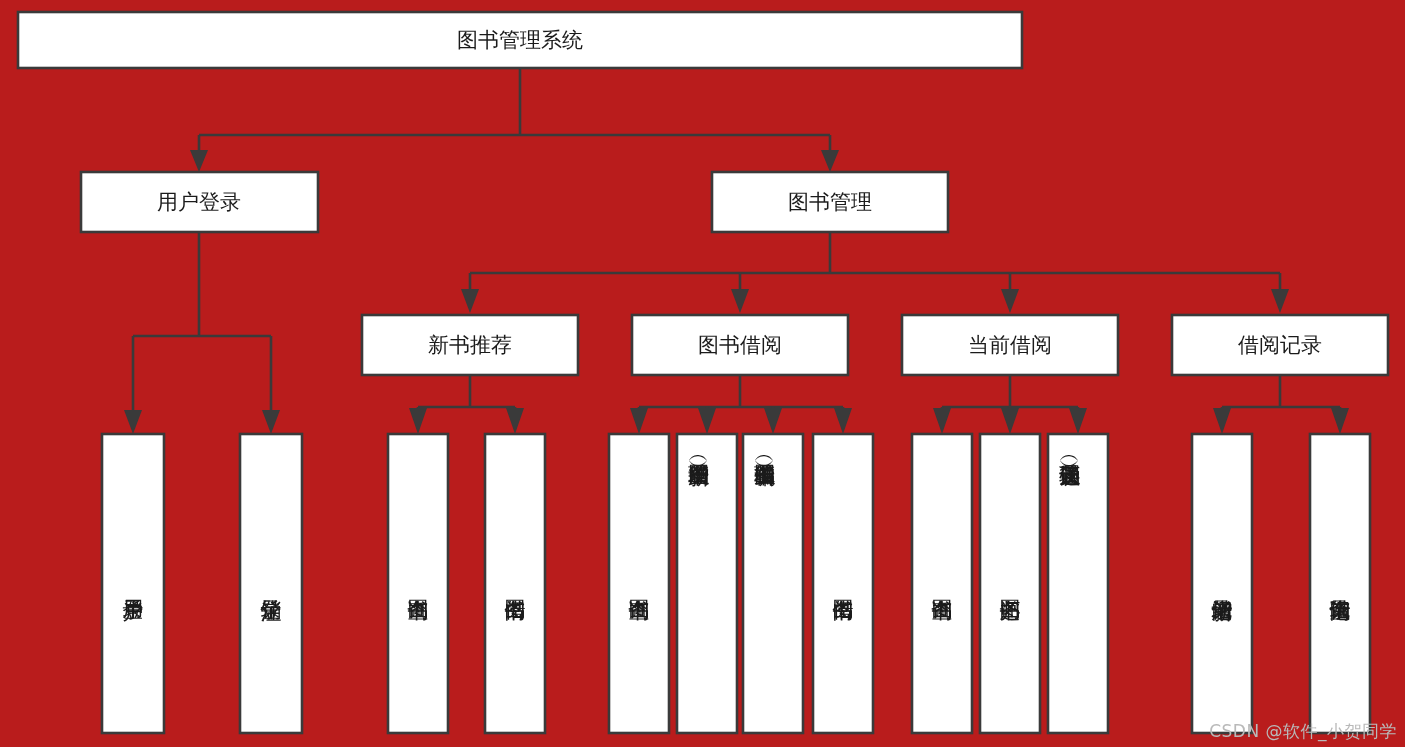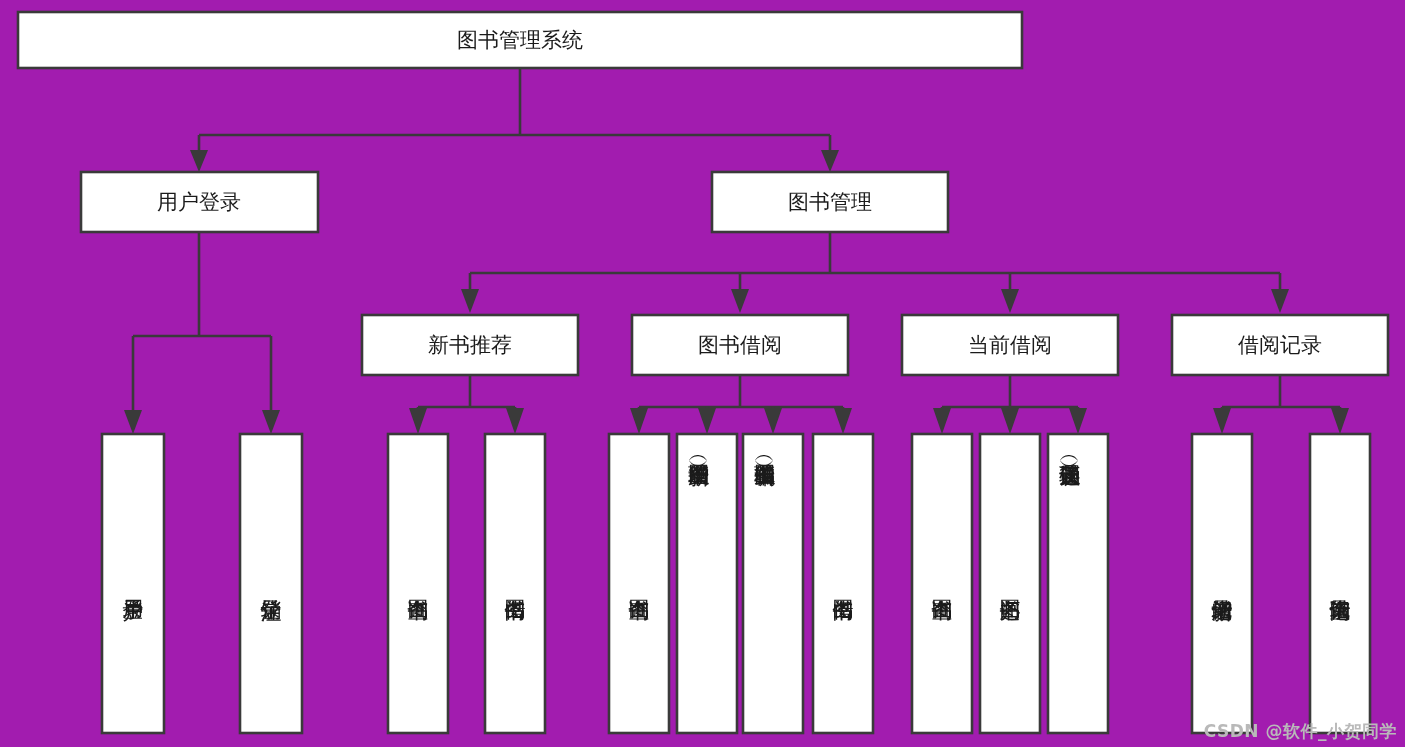--- a/index.html
+++ b/index.html
@@ -8,21 +8,21 @@
     padding: 0;
     background: #ffffff;
   }
   body {
     font-family: "DejaVu Sans", "Liberation Sans", sans-serif;
   }
   #diagram-root {
     position: relative;
     width: 1405px;
     height: 747px;
-    background: #a21caf;
+    background: #b91c1c;
     overflow: hidden;
   }
   svg#tree-svg {
     position: absolute;
     left: 0;
     top: 0;
     width: 1405px;
     height: 747px;
   }
   .node-box {
@@ -56,21 +56,20 @@
   .watermark-text {
     position: absolute;
     right: 8px;
     bottom: 4px;
     font-family: "DejaVu Sans", "Liberation Sans", sans-serif;
     font-size: 17px;
     color: #b9b9b9;
     white-space: nowrap;
     letter-spacing: 0.5px;
     pointer-events: none;
-    font-weight: bold;
   }
 </style>
 </head>
 <body>
 
 <div id="diagram-root">
 
   <svg id="tree-svg" viewBox="0 0 1405 747">
 
     <g>

